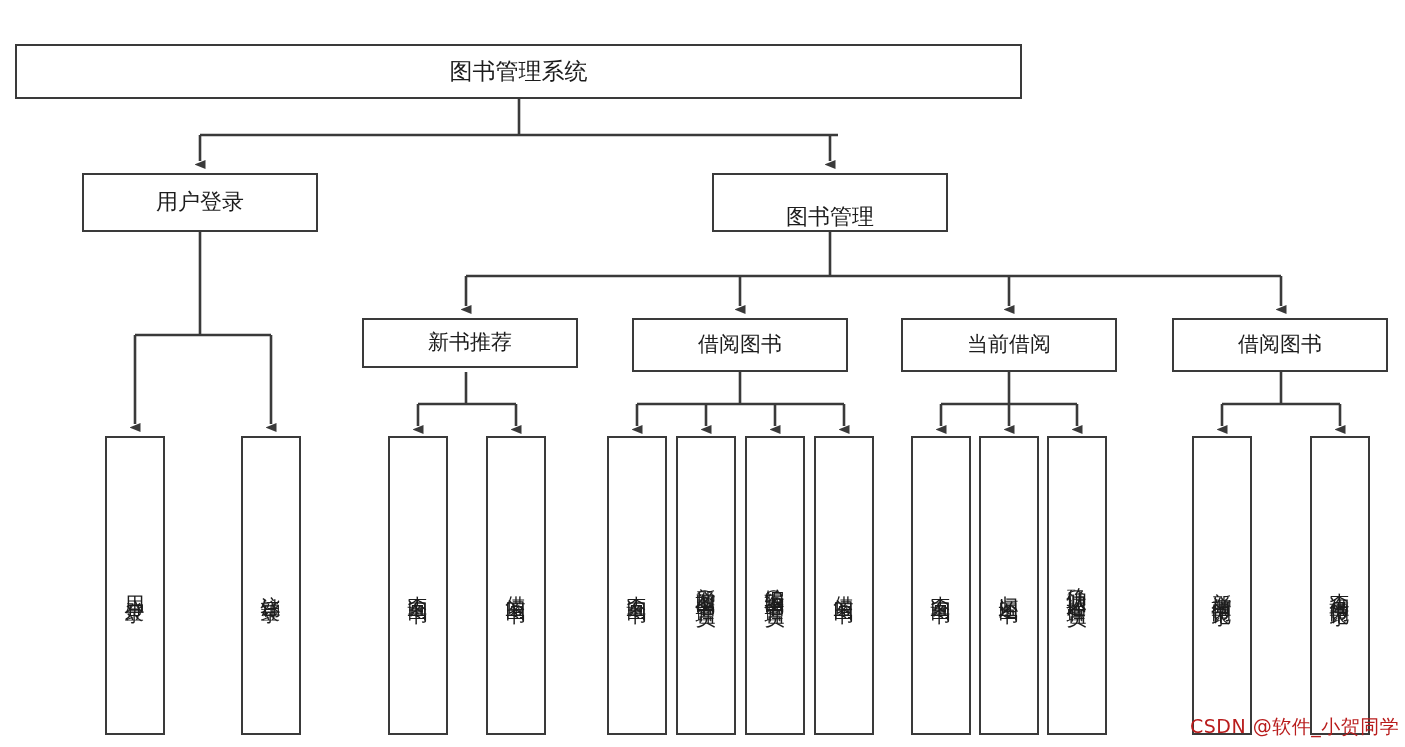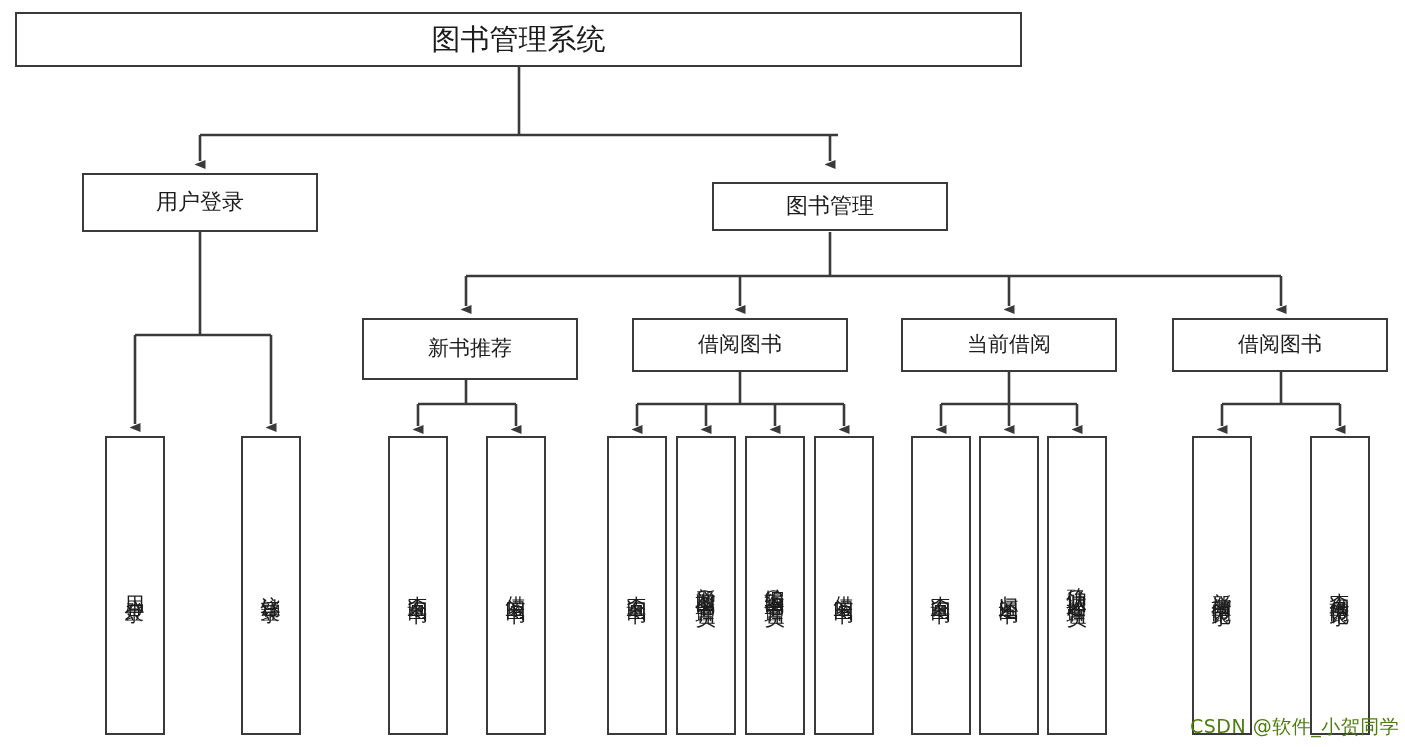--- a/index.html
+++ b/index.html
@@ -37,21 +37,22 @@
     align-items: center;
     justify-content: center;
     text-align: center;
     z-index: 2;
   }
   .node .label {
     display: block;
     line-height: 1.12;
   }
   .node-root {
-    font-size: 29px;
+    font-size: 23px;
+    margin-top: 32px;
   }
   .node-l2 {
     font-size: 22px;
   }
   .node-l3 {
     font-size: 21px;
   }
   .node-leaf {
     font-size: 20px;
     align-items: center;
@@ -62,21 +63,21 @@
     writing-mode: vertical-rl;
     text-orientation: upright;
     letter-spacing: 3px;
     line-height: 1.0;
     white-space: nowrap;
     max-height: 100%;
   }
   .watermark {
     position: absolute;
     font-size: 19px;
-    color: #4d7c0f;
+    color: #b91c1c;
     white-space: nowrap;
     z-index: 3;
     letter-spacing: 0.5px;
   }
 </style>
 </head>
 <body>
 
 <div id="canvas">
 
@@ -130,25 +131,25 @@
     </g>
   </svg>
 
   <div class="node node-root" style="left:15px; top:12px; width:1007px; height:55px;">
     <span class="label">图书管理系统</span>
   </div>
 
   <div class="node node-l2" style="left:82px; top:173px; width:236px; height:59px;">
     <span class="label">用户登录</span>
   </div>
-  <div class="node node-l2" style="left:712px; top:182px; width:236px; height:49px;">
+  <div class="node node-l2" style="left:712px; top:173px; width:236px; height:59px;align-items:flex-end;">
     <span class="label">图书管理</span>
   </div>
 
-  <div class="node node-l3" style="left:362px; top:318px; width:216px; height:62px;">
+  <div class="node node-l3" style="left:362px; top:318px; width:216px; height:50px;">
     <span class="label">新书推荐</span>
   </div>
   <div class="node node-l3" style="left:632px; top:318px; width:216px; height:54px;">
     <span class="label">借阅图书</span>
   </div>
   <div class="node node-l3" style="left:901px; top:318px; width:216px; height:54px;">
     <span class="label">当前借阅</span>
   </div>
   <div class="node node-l3" style="left:1172px; top:318px; width:216px; height:54px;">
     <span class="label">借阅图书</span>

